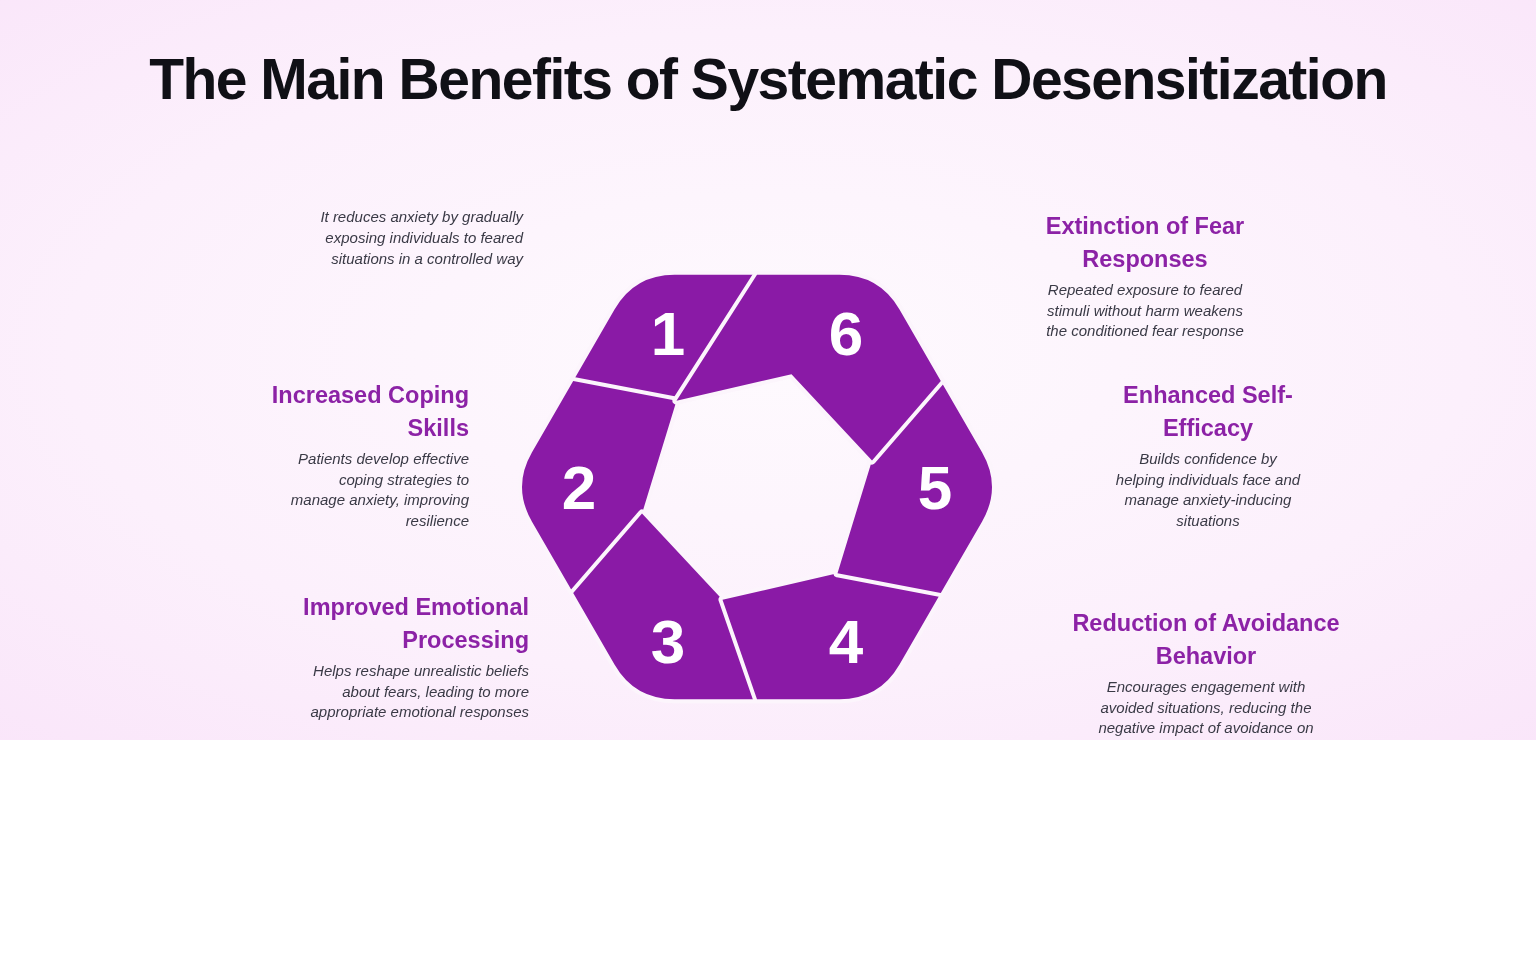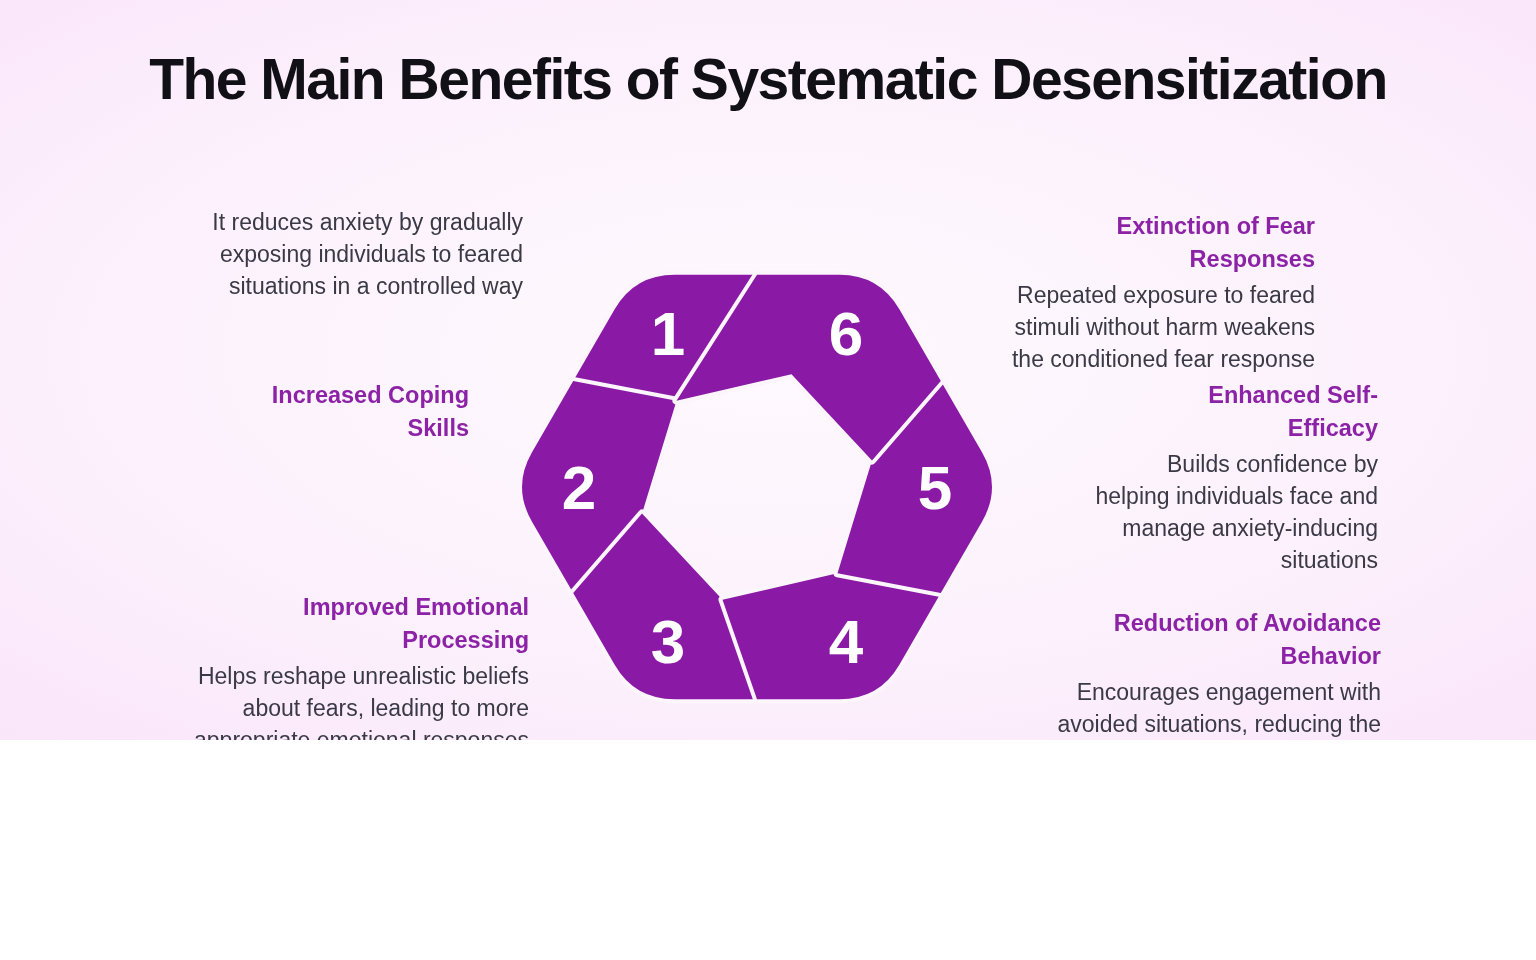--- a/index.html
+++ b/index.html
@@ -15,25 +15,25 @@
     text-align:center;margin:0;
     font-size:57px;font-weight:700;letter-spacing:-1.5px;
     color:#101016;
   }
   .benefit{position:absolute;}
   .benefit h3{
     margin:0;font-size:23.5px;font-weight:700;line-height:1.42;
     color:#8c22a6;white-space:pre-line;
   }
   .benefit p{
-    margin:3px 0 0;font-size:23px;line-height:1.39;
-    color:#3a3a46;white-space:pre-line;
+    margin:3px 0 0;font-size:15px;line-height:1.39;
+    color:#3a3a46;white-space:pre-line;font-style:italic;
   }
   .left{text-align:right;}
-  .right{text-align:right;}
+  .right{text-align:center;}
   .b1{top:204px;right:1013px;width:360px;}
   .b2{top:379px;right:1067px;width:360px;}
   .b3{top:591px;right:1007px;width:380px;}
   .b4{top:210px;left:975px;width:340px;}
   .b5{top:379px;left:1038px;width:340px;}
   .b6{top:607px;left:1031px;width:350px;}
   .hexwrap{position:absolute;left:487px;top:217px;width:540px;height:540px;}
   .blade{
     fill:#8a1aa6;
     stroke:#fcf5fc;stroke-width:8;
@@ -62,20 +62,24 @@
   <h1 class="title">The Main Benefits of Systematic Desensitization</h1>
 
   <div class="benefit left b1">
     <p>It reduces anxiety by gradually
 exposing individuals to feared
 situations in a controlled way</p>
   </div>
   <div class="benefit left b2">
     <h3>Increased Coping
 Skills</h3>
+    <p>Patients develop effective
+coping strategies to
+manage anxiety, improving
+resilience</p>
   </div>
   <div class="benefit left b3">
     <h3>Improved Emotional
 Processing</h3>
     <p>Helps reshape unrealistic beliefs
 about fears, leading to more
 appropriate emotional responses</p>
   </div>
 
   <div class="benefit right b4">

